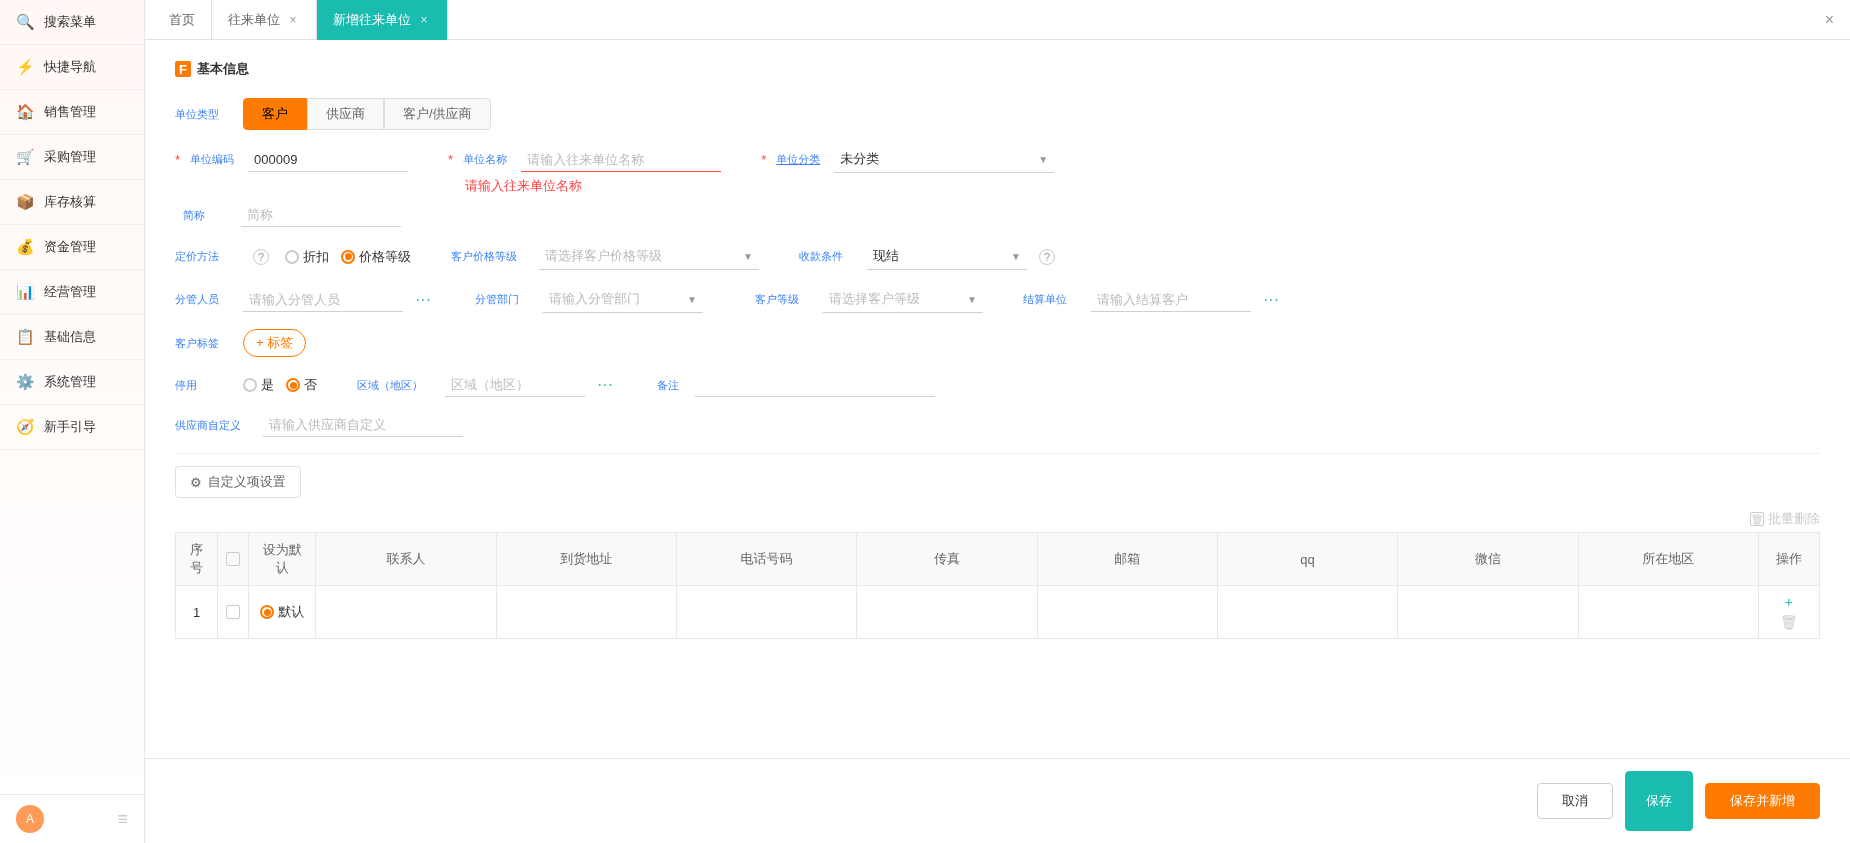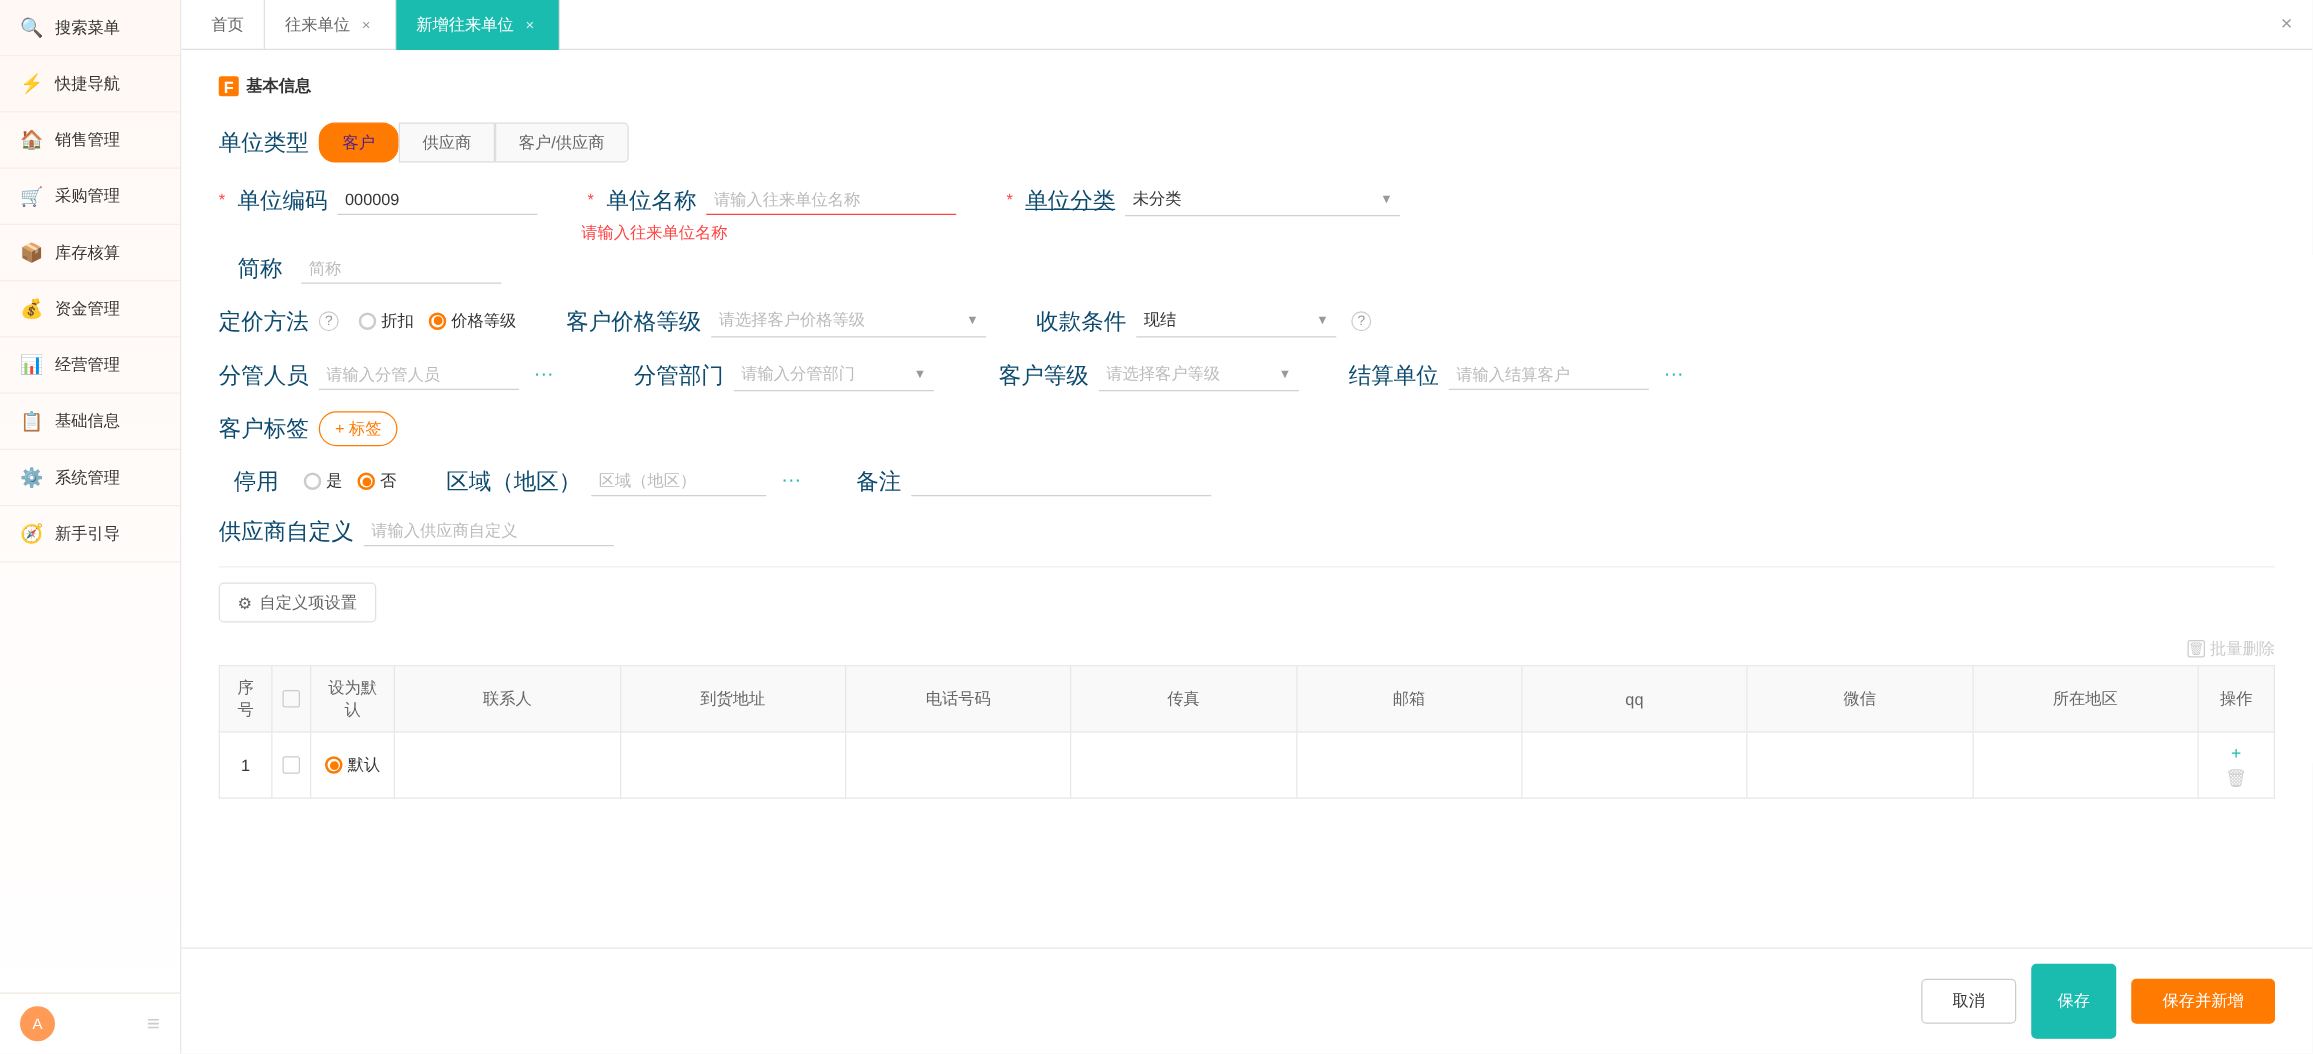--- a/index.html
+++ b/index.html
@@ -146,25 +146,25 @@
       gap: 0;
       flex-wrap: wrap;
     }
     .form-group {
       display: flex;
       align-items: center;
       gap: 8px;
       margin-right: 40px;
     }
     .form-label {
-      color: #0c4a6e;
+      color: #3b82f6;
       white-space: nowrap;
-      font-size: 18px;
+      font-size: 11px;
       min-width: 60px;
-      text-align: center;
+      text-align: left;
     }
     .required-star {
       color: #ff4444;
       margin-right: 2px;
     }
     .form-input {
       border: none;
       border-bottom: 1px solid #d0d0d0;
       padding: 4px 6px;
       outline: none;
@@ -213,23 +213,22 @@
       border: 1px solid #ddd;
       background: #f9f9f9;
       cursor: pointer;
       font-size: 13px;
       color: #666;
     }
     .unit-btn:first-child { border-radius: 4px 0 0 4px; }
     .unit-btn:last-child { border-radius: 0 4px 4px 0; }
     .unit-btn.active {
       background: #ff7a00;
-      color: #4c1d95;
+      color: #000000;
       border-color: #ff7a00;
-      border-radius: 13px;
     }
 
     
     .radio-group {
       display: flex;
       align-items: center;
       gap: 12px;
     }
     .radio-item {
       display: flex;
@@ -569,21 +568,21 @@
     </div>
 
     
     <div class="form-row">
       <div class="form-group">
         <span class="form-label" style="min-width:60px;">分管人员</span>
         <input class="form-input" type="text" style="width: 160px;" placeholder="请输入分管人员">
         <span class="more-btn">···</span>
       </div>
       <div class="form-group">
-        <span class="form-label" style="min-width:60px;margin-left:20px;">分管部门</span>
+        <span class="form-label" style="min-width:60px;">分管部门</span>
         <div class="form-select" style="width:160px;">
           <span>请输入分管部门</span>
           <span class="select-arrow">▼</span>
         </div>
       </div>
       <div class="form-group">
         <span class="form-label" style="min-width:60px;margin-left:12px;">客户等级</span>
         <div class="form-select" style="width:160px;">
           <span>请选择客户等级</span>
           <span class="select-arrow">▼</span>

